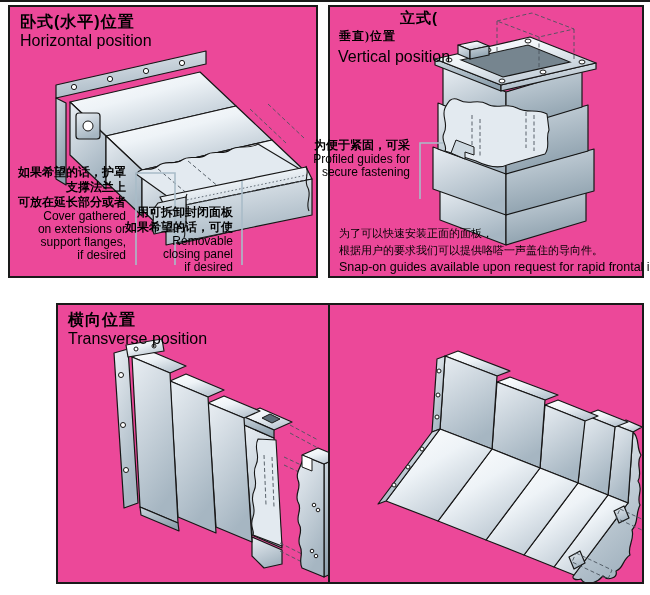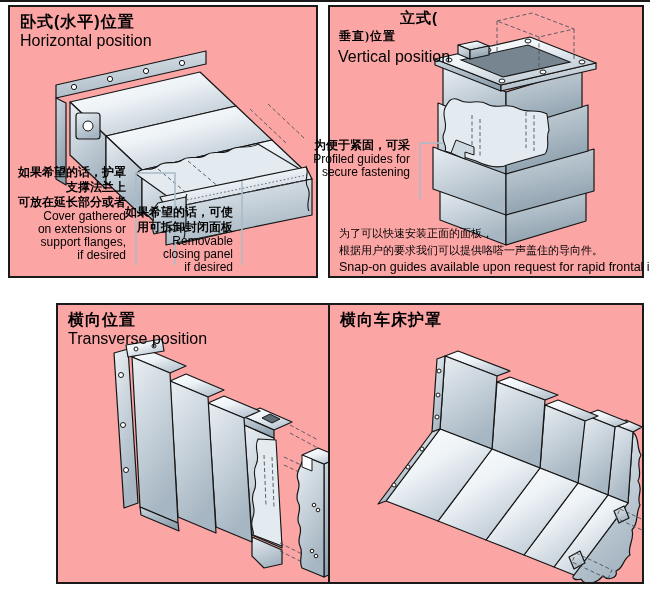--- a/index.html
+++ b/index.html
@@ -3,21 +3,21 @@
 <meta charset="utf-8">
 <style>
   html,body { margin:0; padding:0; }
   body {
     width:650px; height:595px; position:relative; background:#ffffff;
     font-family:"Liberation Sans", sans-serif; color:#000;
     overflow:hidden;
   }
   .top-rule { position:absolute; left:0; top:0; width:650px; height:2px; background:#1a1a1a; }
   .panel {
-    position:absolute; box-sizing:border-box; border:2px solid #1a1a1a; background:#fca5a5;
+    position:absolute; box-sizing:border-box; border:2px solid #1a1a1a; background:#ec4899;
   }
   #panel-horizontal { left:8px;  top:5px;   width:310px; height:273px; }
   #panel-vertical   { left:328px; top:5px;  width:316px; height:273px; }
   #panel-transverse { left:8px;  top:303px; width:310px; height:281px;margin-left:48px; }
   #panel-lathe      { left:328px; top:303px; width:316px; height:281px; }
 
   .title-zh { position:absolute; left:10px; top:5px; font-size:16px; font-weight:bold; letter-spacing:1px; white-space:nowrap; }
   .title-en { position:absolute; left:10px; top:25px; font-size:16px; white-space:nowrap; }
 
   .drawing { position:absolute; left:0; top:0; }
@@ -115,22 +115,22 @@
     <div class="c-zh">如果希望的话，护罩</div>
     <div class="c-zh">支撑法兰上</div>
     <div class="c-zh">可放在延长部分或者</div>
     <div class="c-en">Cover gathered</div>
     <div class="c-en">on extensions or</div>
     <div class="c-en">support flanges,</div>
     <div class="c-en">if desired</div>
   </div>
 
   <div class="callout" style="right:83px; top:198px; width:120px;">
+    <div class="c-zh">用可拆卸封闭面板</div>
     <div class="c-zh">如果希望的话，可使</div>
-    <div class="c-zh">用可拆卸封闭面板</div>
     <div class="c-en">Removable</div>
     <div class="c-en">closing panel</div>
     <div class="c-en">if desired</div>
   </div>
 </div>
 
 <div class="panel" id="panel-vertical">
   <svg class="drawing" width="312" height="269" viewBox="0 0 312 269">
     <g>
       <path class="mf" d="M110,180 L176,205 L176,238 L110,213 Z"></path>
@@ -289,14 +289,13 @@
       </g>
       <g>
         <path class="mf" d="M294,204 L304,199 L309,211 L299,216 Z"></path>
         <path class="dash" d="M300,202 L326,214 L322,223 L296,211 Z"></path>
         <path class="mf" d="M249,250 L260,244 L265,256 L254,262 Z"></path>
         <path class="dash" d="M256,246 L292,263 L288,272 L252,255 Z"></path>
       </g>
     </g>
   </svg>
 
-  <div class="title-zh">横向车床护罩</div>
 </div>
 
 </body></html>

